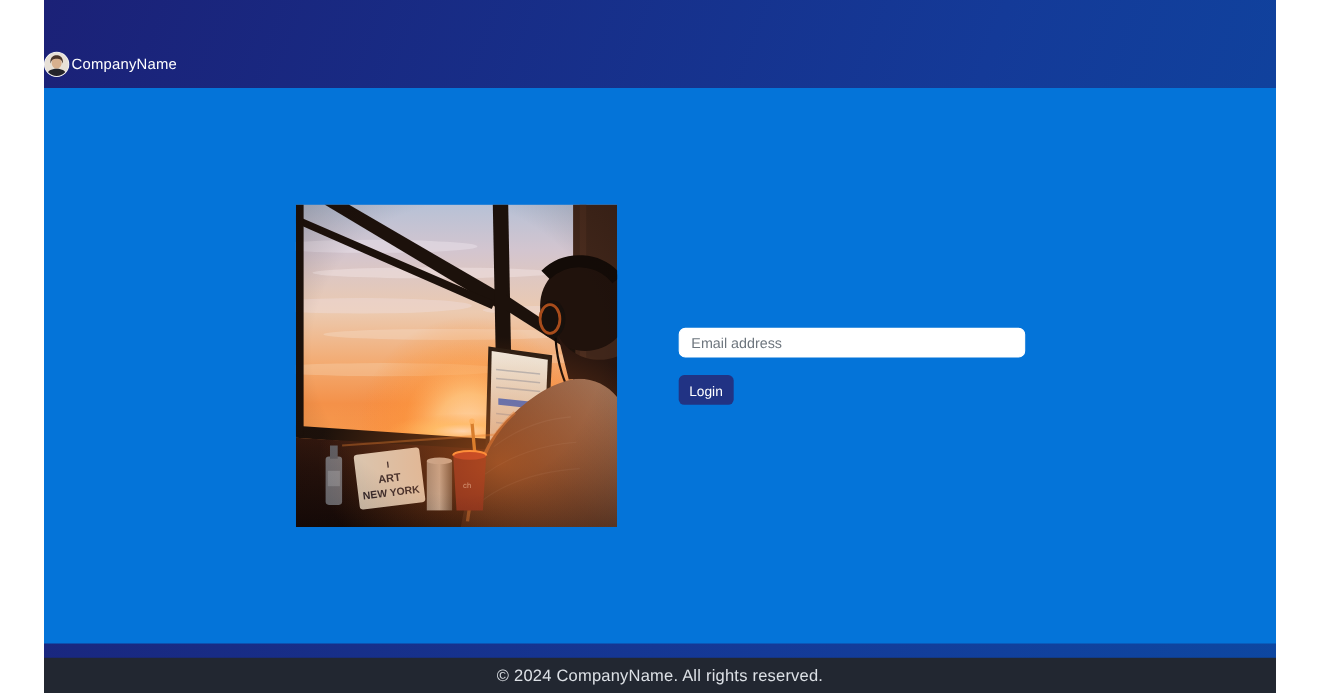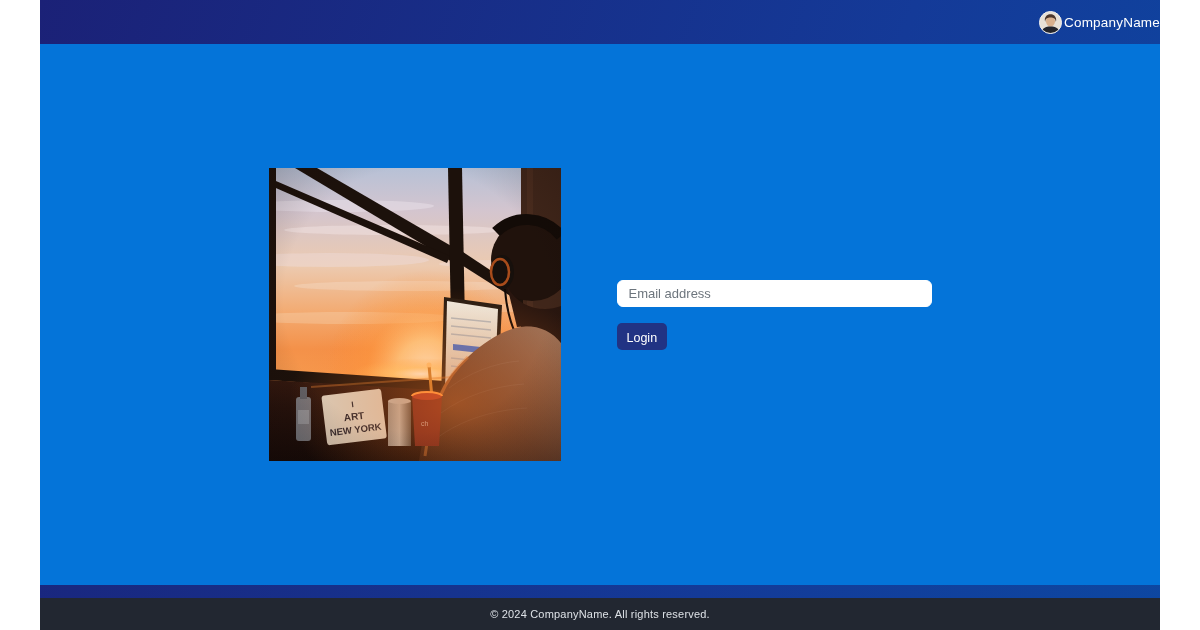--- a/index.html
+++ b/index.html
@@ -12,21 +12,21 @@
   .app {
     margin:0 40px;
     width:1120px; height:630px;
     background:linear-gradient(110deg, #1b2177 0%, #143a98 65%, #0d47a1 100%);
     display:flex; flex-direction:column;
     overflow:hidden;
   }
   
   .navbar {
     height:44px; flex:0 0 44px;
-    display:flex; align-items:center; justify-content:flex-end;
+    display:flex; align-items:center; justify-content:flex-start;margin-top:36px;
   }
   .brand {
     display:flex; align-items:center;
     color:#ffffff; font-size:13.5px; letter-spacing:0.2px;
     cursor:pointer;
   }
   .brand-avatar {
     width:21px; height:21px; border-radius:50%;
     border:1.5px solid #f2f2f2;
     background:#e9e2d8; overflow:hidden;
@@ -63,21 +63,21 @@
     font-family:"Liberation Sans", sans-serif;
     font-size:12.5px;
     cursor:pointer;
   }
   
   .footer {
     flex:0 0 32px; height:32px;
     background:#222731;
     display:flex; align-items:center; justify-content:center;
   }
-  .footer p { margin:0; color:#dde1e6; font-size:11px; letter-spacing:0.2px; }
+  .footer p { margin:0; color:#dde1e6; font-size:15px; letter-spacing:0.2px; }
 </style>
 </head>
 <body>
 
 <div class="app">
 
   <header class="navbar">
     <div class="brand">
       <svg class="brand-avatar" viewBox="0 0 24 24">
         <rect width="24" height="24" fill="#e7e0d6"></rect>

